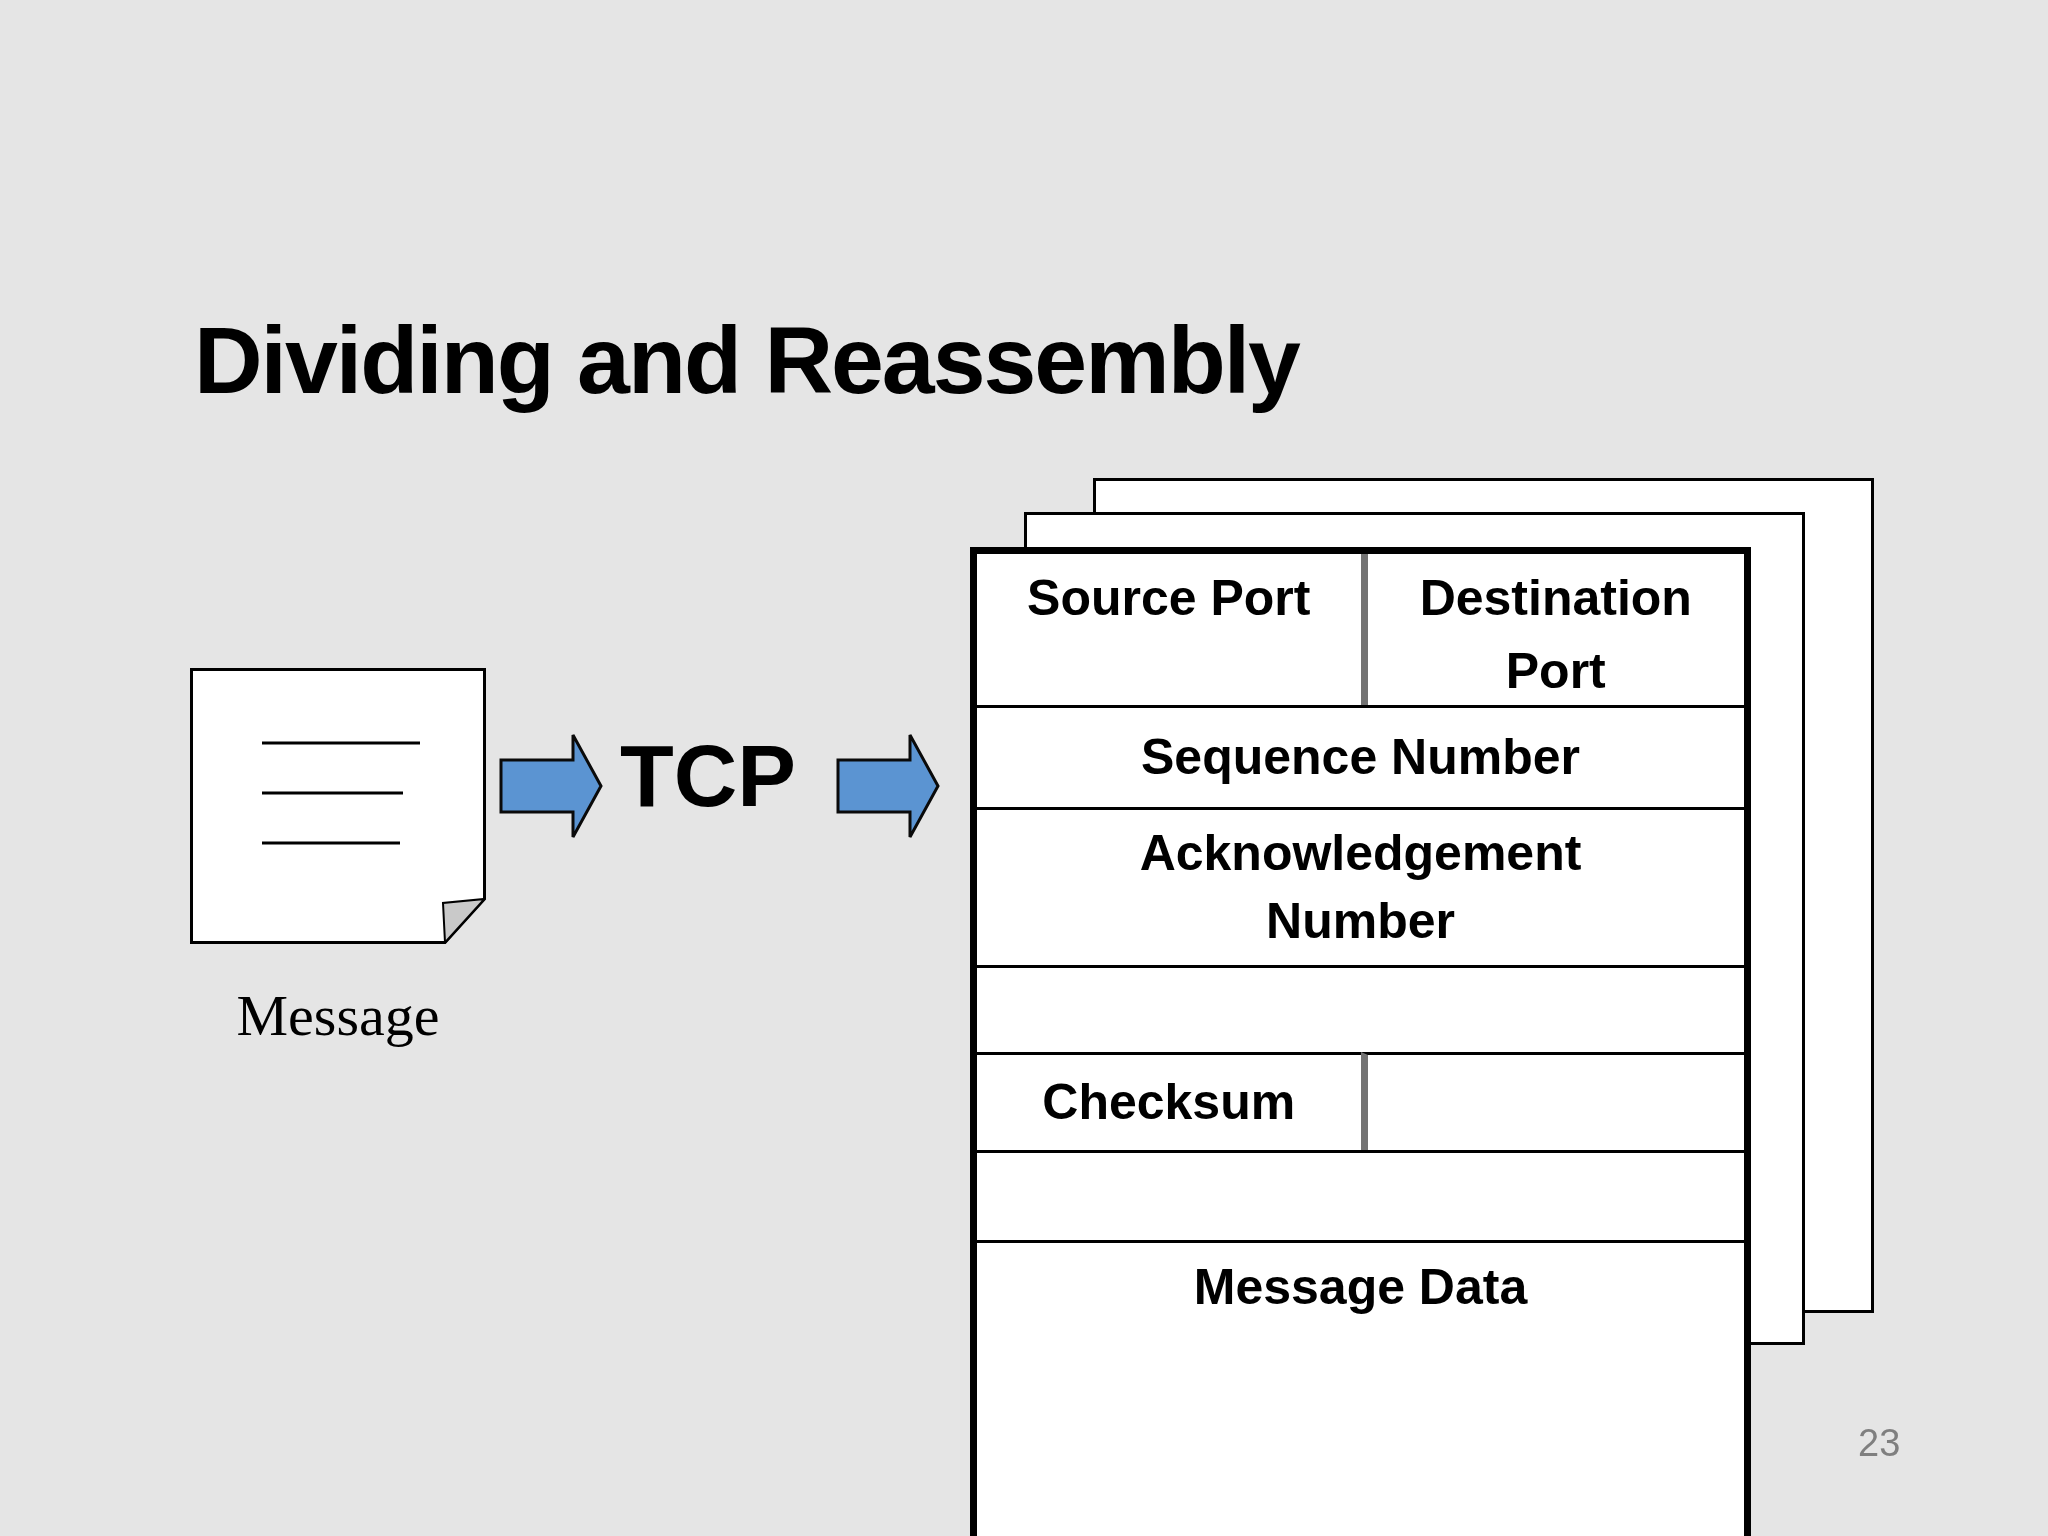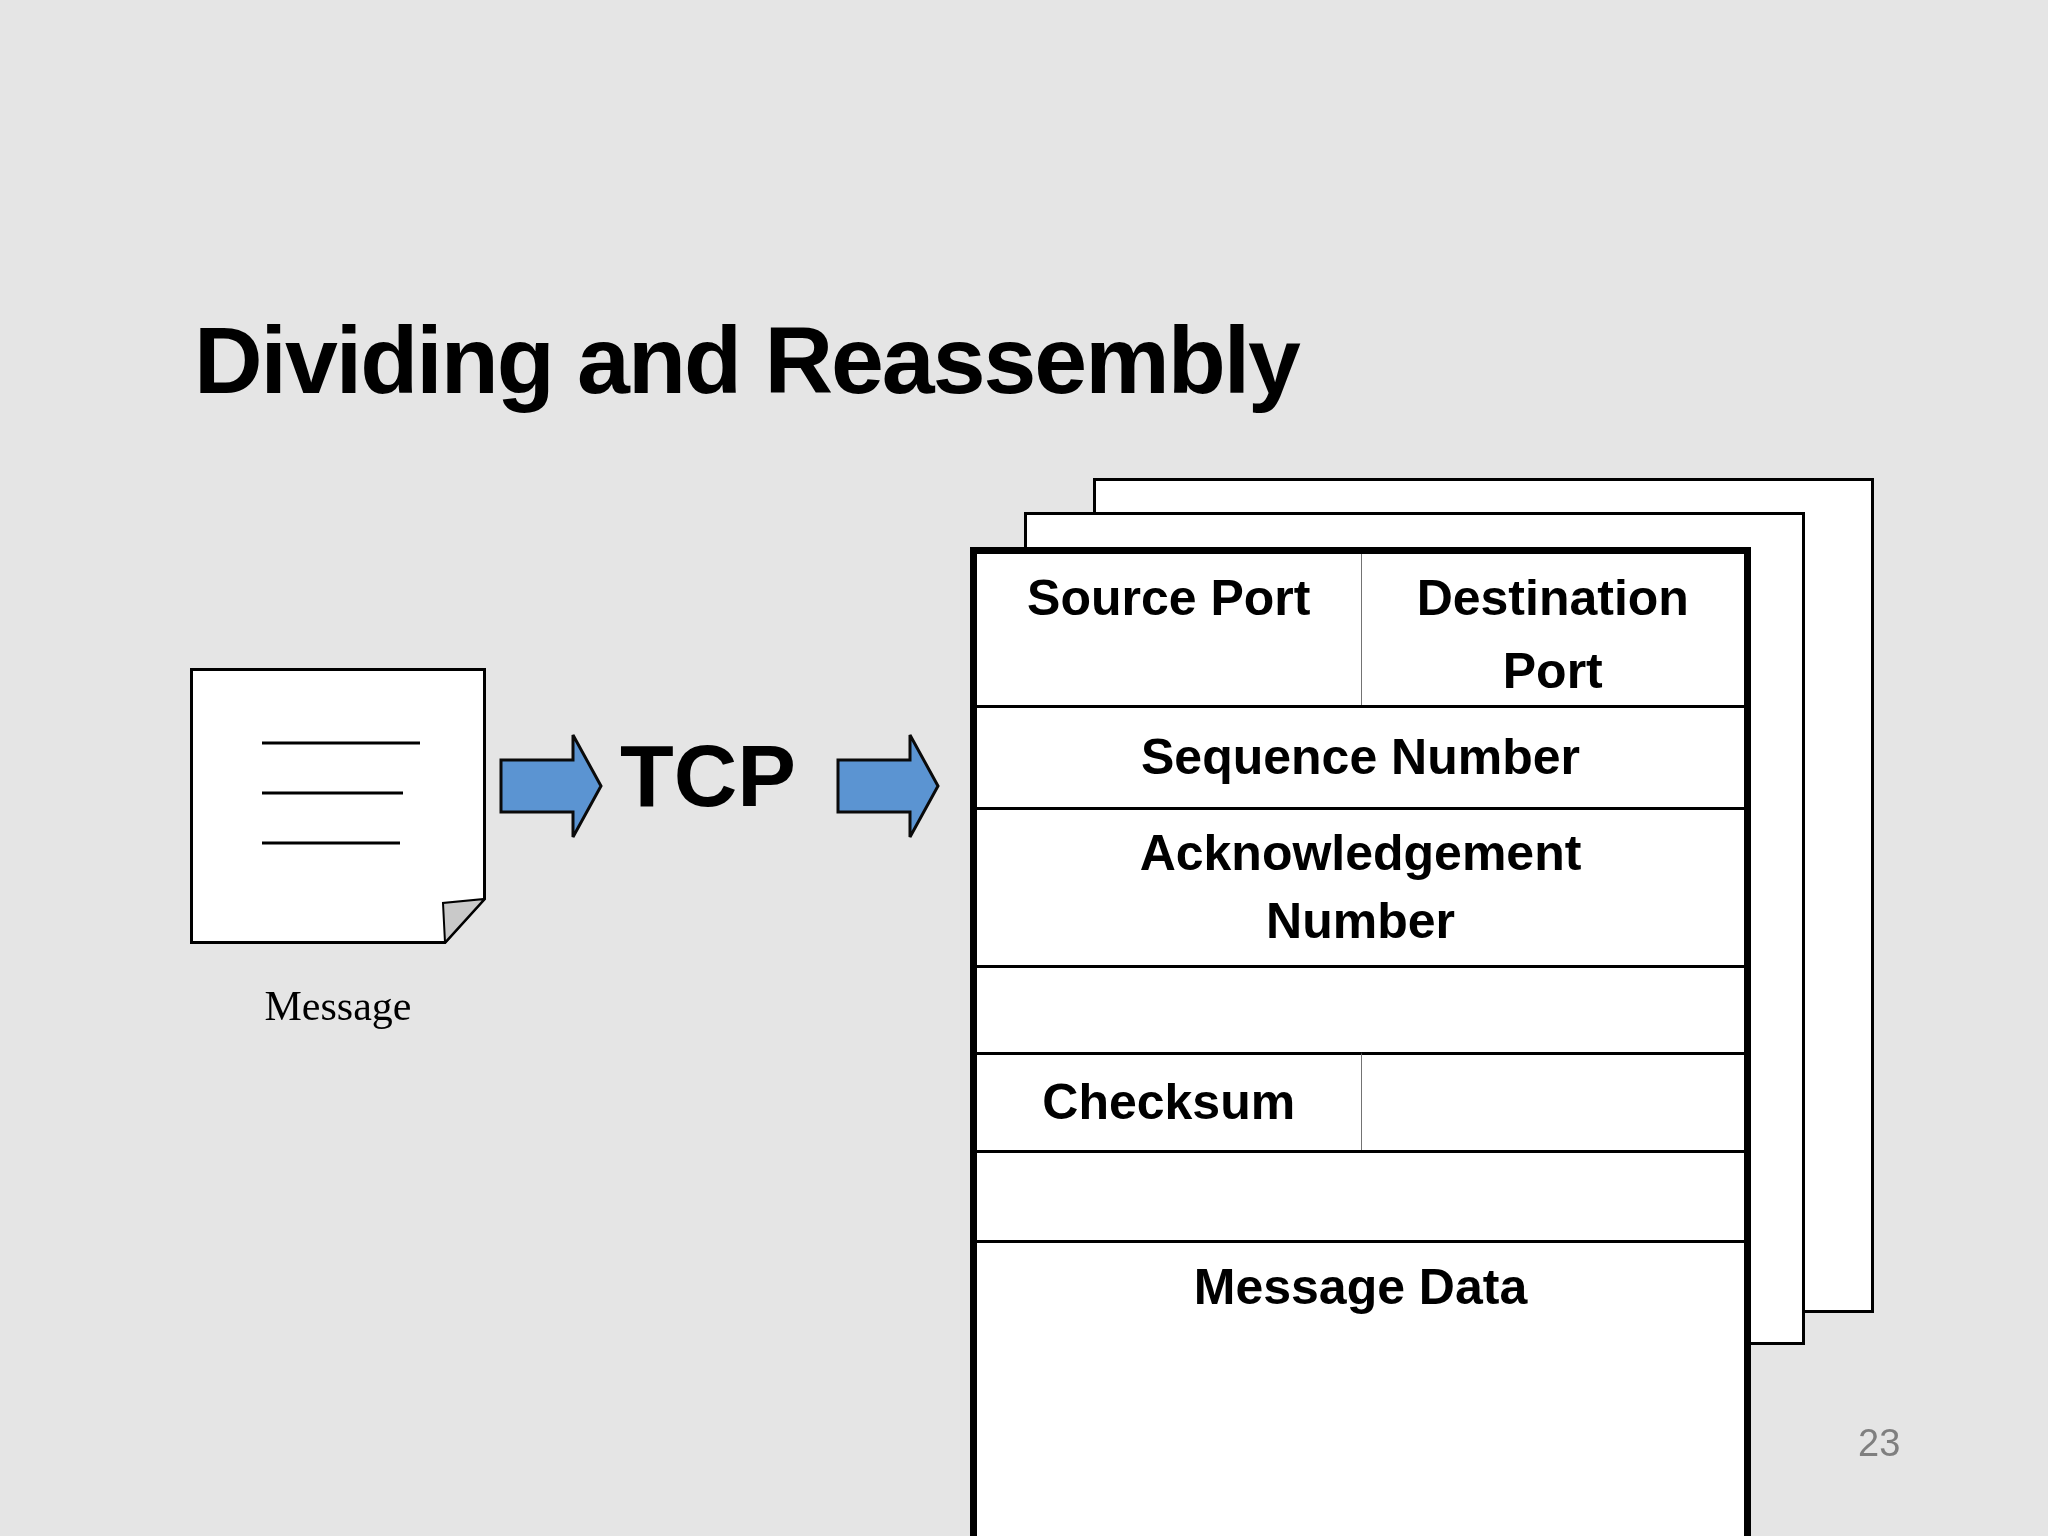--- a/index.html
+++ b/index.html
@@ -31,21 +31,21 @@
   .doc-svg { position: absolute; left: 190px; top: 668px; }
   .doc-outline { fill: #ffffff; stroke: #000000; stroke-width: 3; }
   .doc-line   { stroke: #000000; stroke-width: 3; }
   .doc-flap   { fill: var(--fold-fill); stroke: #000000; stroke-width: 2; }
 
   .message-label {
     position: absolute;
     left: 190px; top: 982px; width: 296px;
     text-align: center;
     font-family: "Liberation Serif", serif;
-    font-size: 42px;
+    font-size: 58px;
     color: #000000;
   }
 
   
   .arrow-svg { position: absolute; }
   .arrow-svg polygon {
     fill: var(--arrow-fill);
     stroke: var(--arrow-stroke);
     stroke-width: 3;
     stroke-linejoin: miter;
@@ -92,21 +92,21 @@
     justify-content: center;
     font-weight: bold;
     font-size: 50px;
     line-height: 1.45;
     color: #000000;
     box-sizing: border-box;
     text-align: center;
   }
   .span2 { grid-column: 1 / -1; }
   .bt { border-top: 3px solid #000000; }
-  .bl { border-left: 1px solid #737373; }
+  .bl { border-left: 7px solid #737373; }
   .v-top { align-items: flex-start; padding-top: 8px; }
   .v-center { align-items: center; }
   .narrow-320 { width: 320px; }
   .narrow-600 { max-width: 600px; line-height: 1.35; }
 
   
   .page-number {
     position: absolute;
     left: 1858px; top: 1422px;
     font-family: Liberation Sans, sans-serif;

